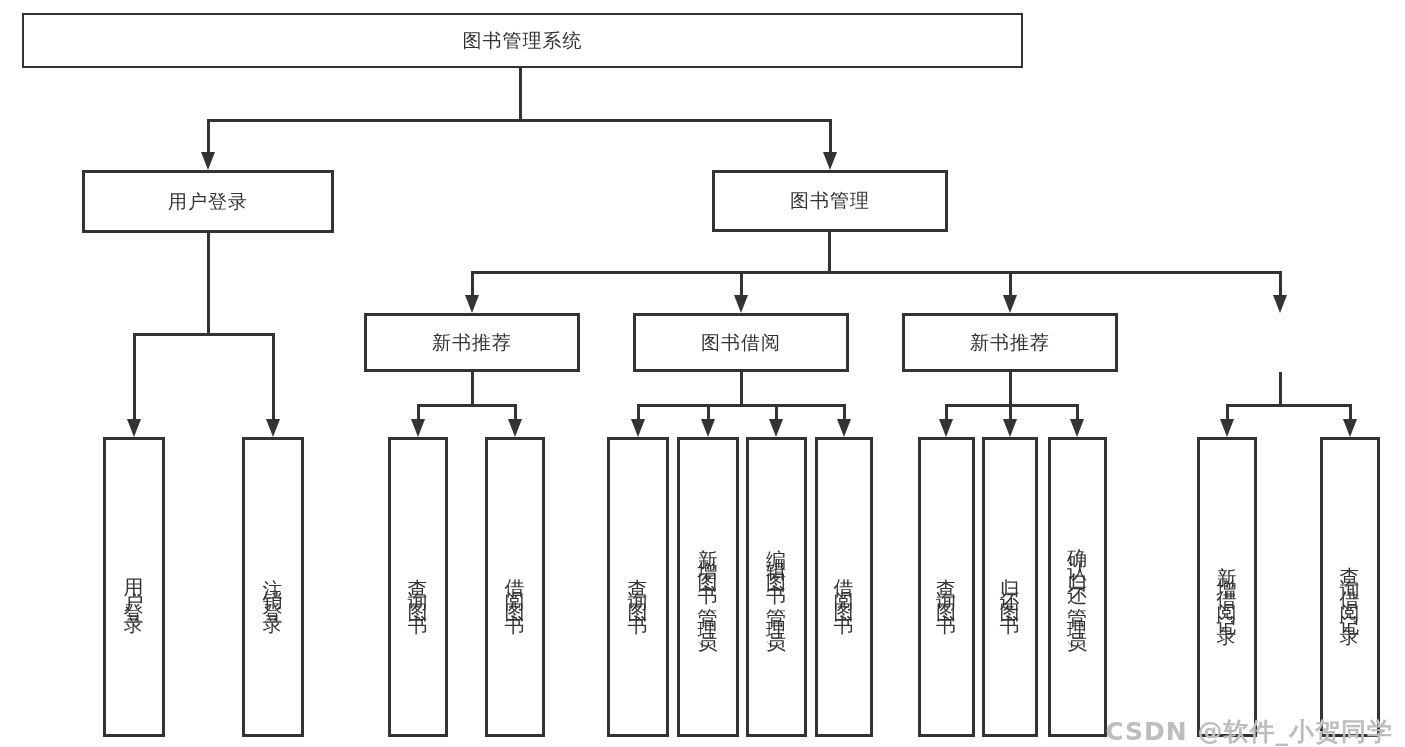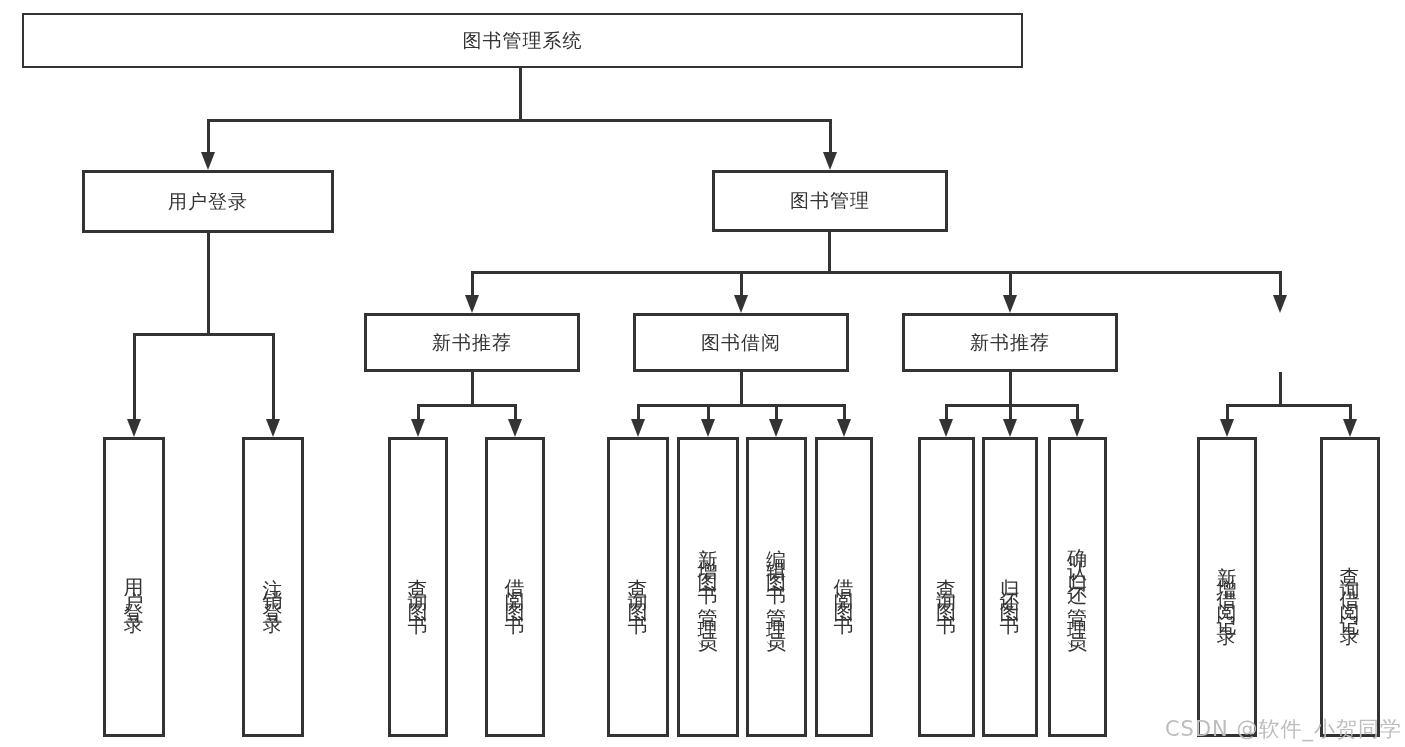--- a/index.html
+++ b/index.html
@@ -43,26 +43,27 @@
   .arrowhead {
     position: absolute;
     width: 0;
     height: 0;
     border-left: 7px solid transparent;
     border-right: 7px solid transparent;
     border-top: 18px solid #333333;
   }
   .watermark {
     position: absolute;
-    right: 3px;
+    right: 12px;
     top: 715px;
-    font-size: 21px;
+    font-size: 25px;
     color: #bdbdbd;
     letter-spacing: 1px;
     white-space: nowrap;
+    font-weight: bold;
   }
 </style>
 </head>
 <body>
 
 <div id="canvas">
 
   <div class="box root" style="left:22px; top:13px; width:1001px; height:55px;">
     <span class="lbl">图书管理系统</span>
   </div>

